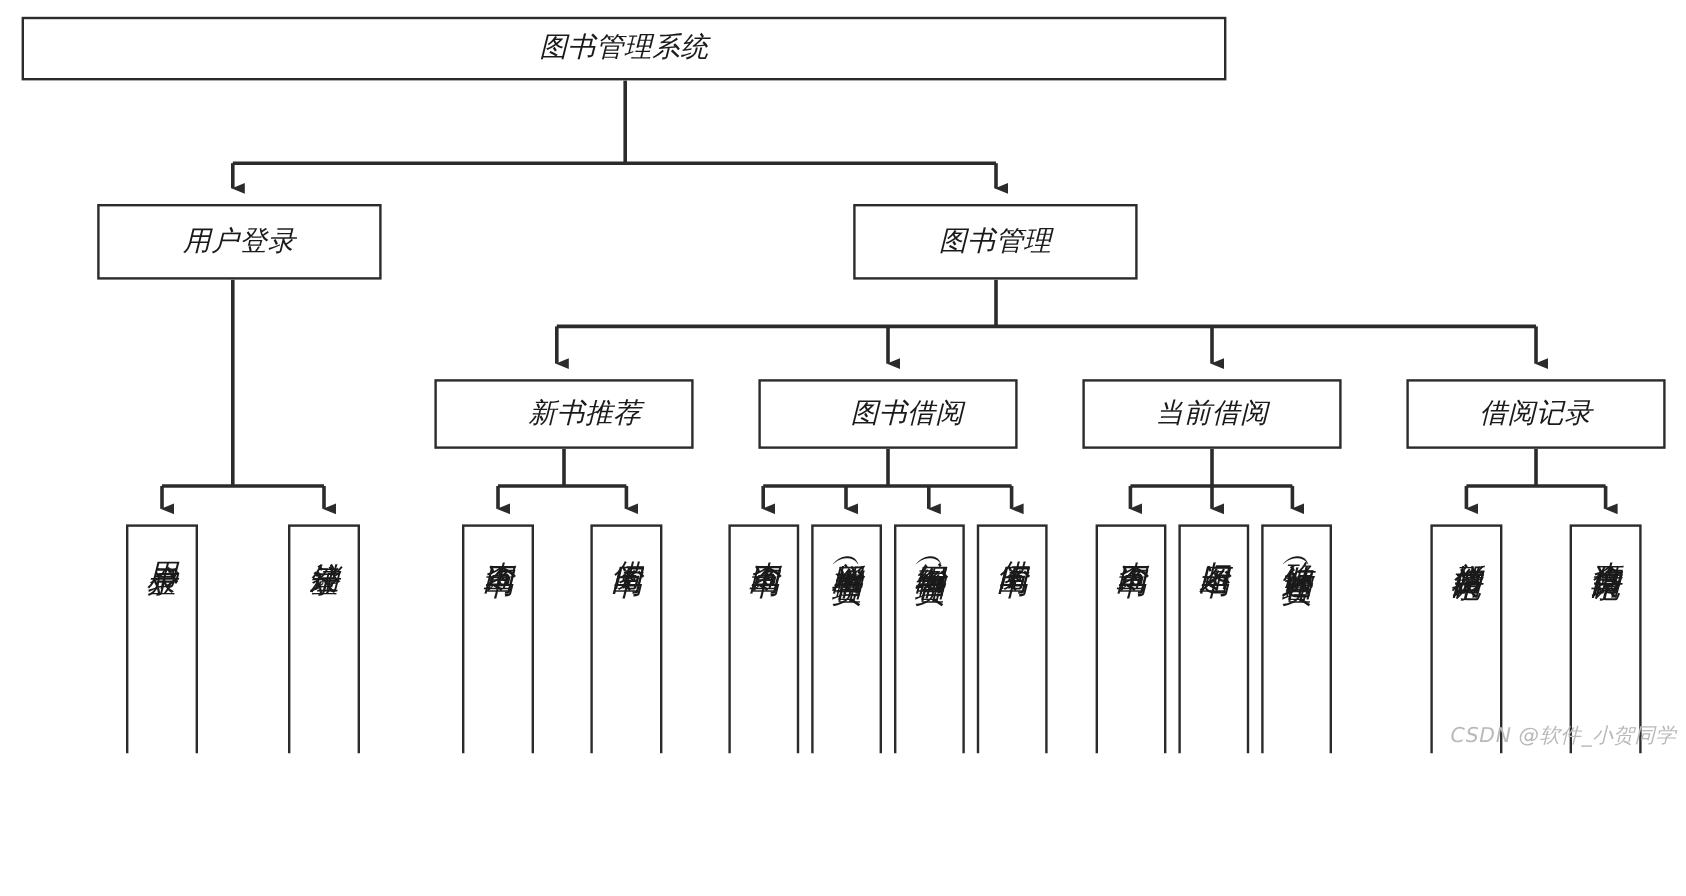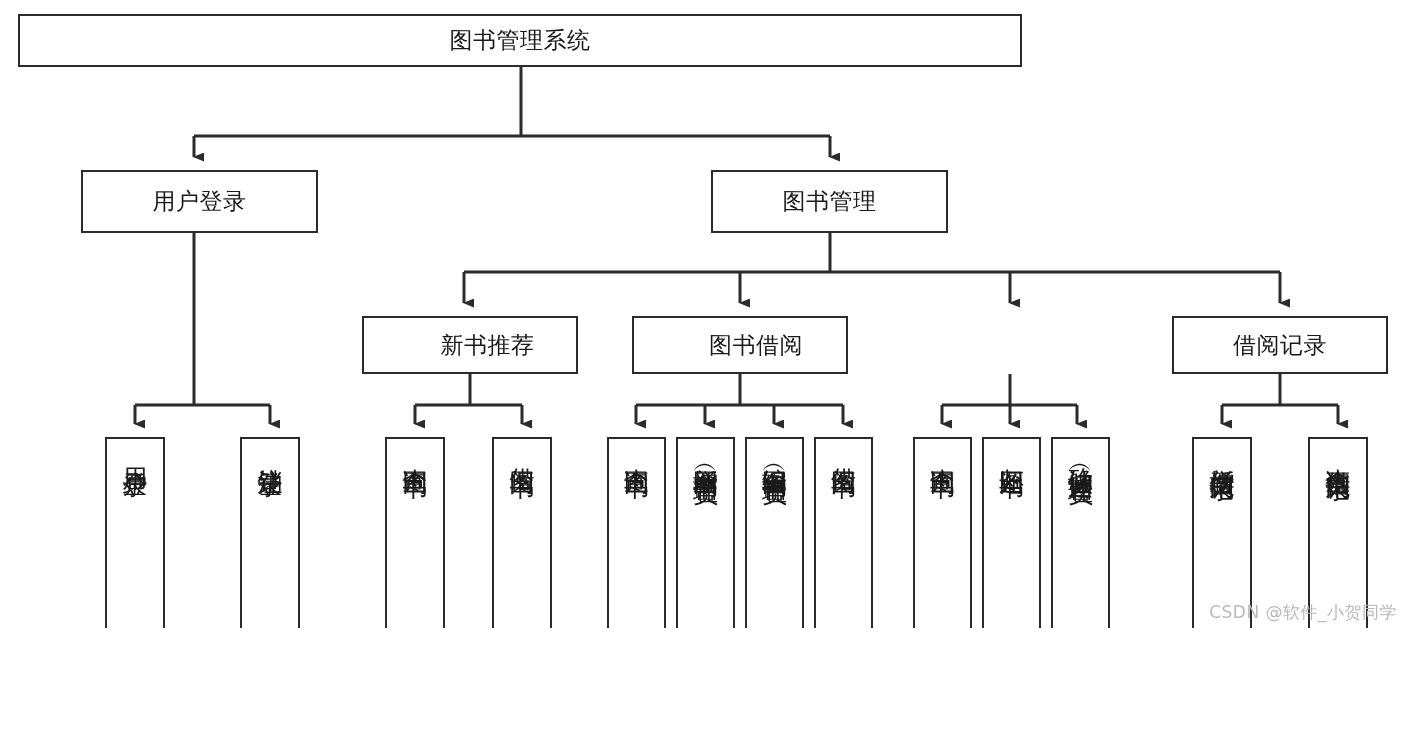--- a/index.html
+++ b/index.html
@@ -10,20 +10,21 @@
   }
   body {
     font-family: "DejaVu Sans", "Liberation Sans", sans-serif;
   }
   #diagram-canvas {
     position: relative;
     width: 1405px;
     height: 628px;
     background: #ffffff;
     overflow: hidden;
+    font-style: italic;
   }
   #connector-layer {
     position: absolute;
     left: 0;
     top: 0;
     width: 1405px;
     height: 747px;
     pointer-events: none;
   }
   .node {
@@ -145,20 +146,23 @@
   </div>
 
   <div class="node horiz" style="left:362px; top:316px; width:216px; height:58px;padding-left:35px;">
     <span class="node-label">新书推荐</span>
   </div>
 
   <div class="node horiz" style="left:632px; top:316px; width:216px; height:58px;padding-left:32px;">
     <span class="node-label">图书借阅</span>
   </div>
 
+  <div class="node horiz" style="left:902px; top:316px; width:216px; height:58px;">
+    <span class="node-label">当前借阅</span>
+  </div>
 
   <div class="node horiz" style="left:1172px; top:316px; width:216px; height:58px;">
     <span class="node-label">借阅记录</span>
   </div>
 
   <div class="node vert" style="left:105px; top:437px; width:60px; height:298px;">
     <span class="node-label">用户登录</span>
   </div>
 
   <div class="node vert" style="left:240px; top:437px; width:60px; height:298px;">

